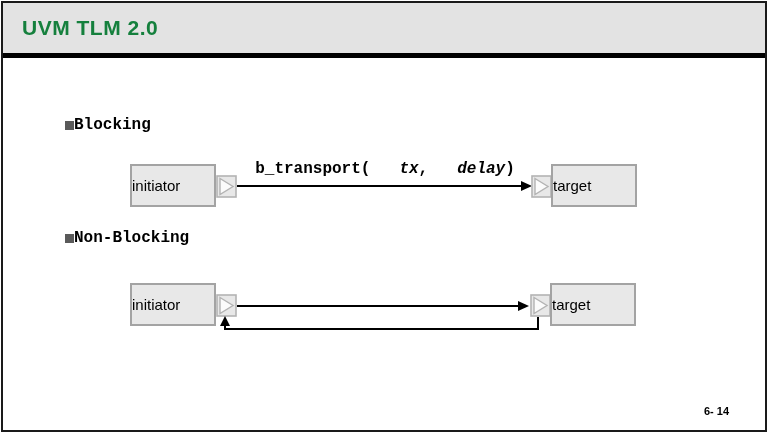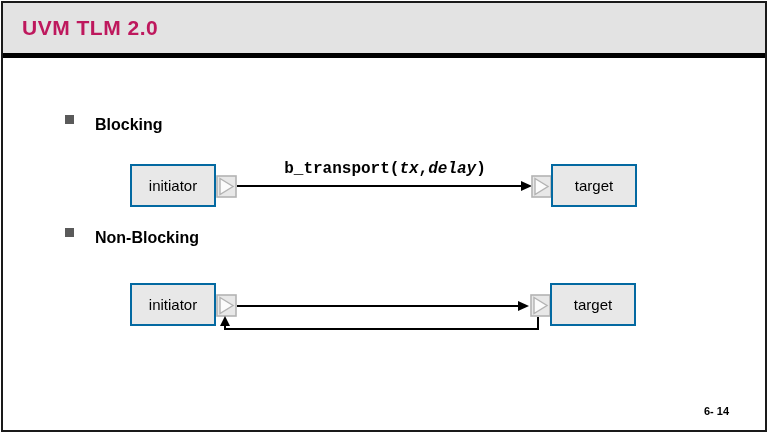--- a/index.html
+++ b/index.html
@@ -29,50 +29,51 @@
     background: #e3e3e3;
     border-bottom: 5px solid #000000;
     box-sizing: content-box;
   }
   .slide-title {
     position: absolute;
     left: 19px;
     top: 13px;
     font-size: 21px;
     font-weight: bold;
-    color: #be185d;
+    color: #15803d;
     letter-spacing: 0.5px;
   }
   .bullet-row {
     position: absolute;
     display: flex;
-    gap: 21px;
+    align-items: center;
+    gap: 0;
+    font-family: Liberation Mono, monospace;
   }
   .bullet-square {
     width: 9px;
     height: 9px;
     background: #5a5a5a;
     flex: 0 0 auto;
   }
   .section-heading {
     font-size: 16px;
     font-weight: bold;
     color: #000000;
     line-height: 20px;
   }
   .node-box {
     position: absolute;
     width: 86px;
     height: 43px;
     background: #e8e8e8;
-    border: 2px solid #0369a1;
+    border: 2px solid #a3a3a3;
     box-sizing: border-box;
     display: flex;
     align-items: center;
-    justify-content: center;
     font-size: 15px;
     color: #000000;
   }
   .port {
     position: absolute;
     width: 21px;
     height: 23px;
   }
   .arrow-svg {
     position: absolute;
@@ -83,20 +84,21 @@
     text-align: center;
     font-family: "Liberation Mono", monospace;
     font-weight: bold;
     font-size: 16px;
     color: #000000;
     white-space: nowrap;
     line-height: 18px;
   }
   .call-label .it {
     font-style: italic;
+    margin-left: 29px;
   }
   .page-number {
     position: absolute;
     right: 36px;
     top: 402px;
     font-size: 11px;
     font-weight: bold;
     color: #000000;
   }
 </style>

